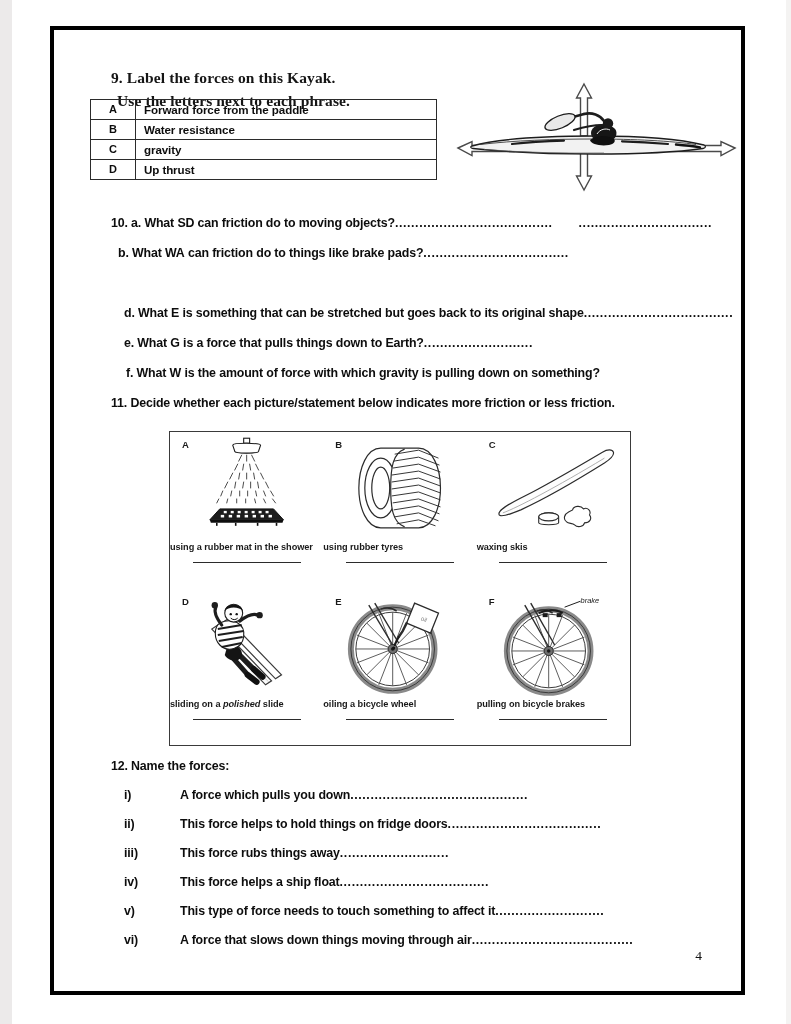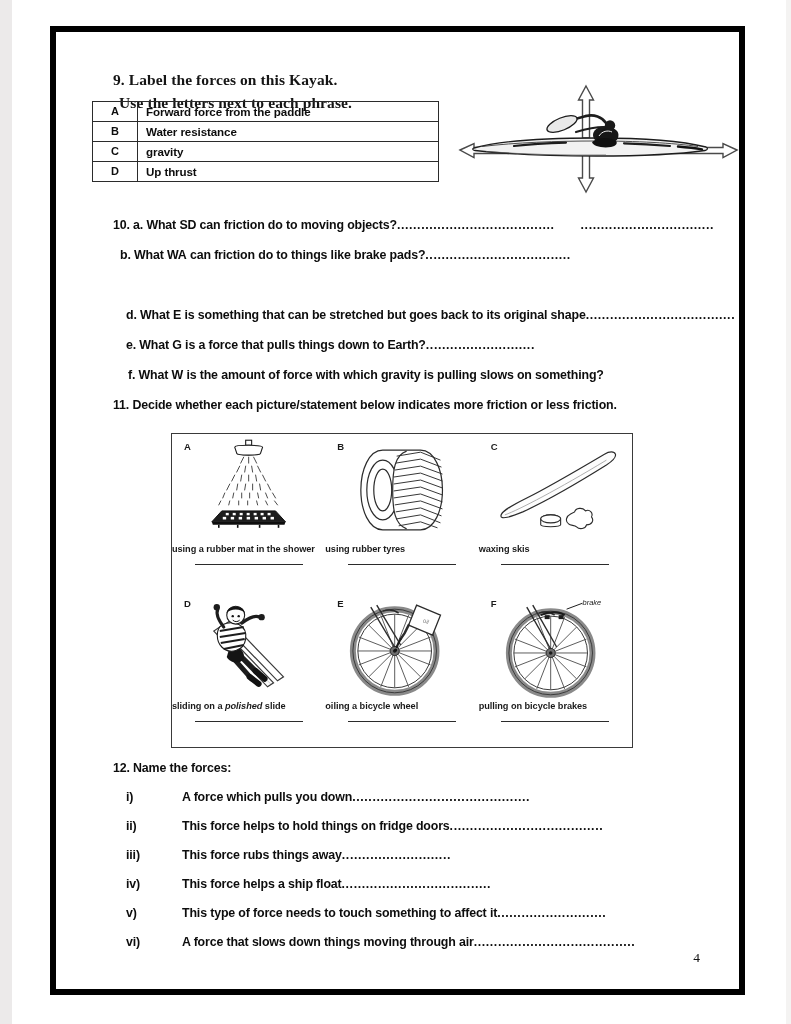--- a/index.html
+++ b/index.html
@@ -34,21 +34,21 @@
     background: #f4f3f2;
   }
   
   #page-sheet {
     position: absolute;
     left: 50px;
     top: 26px;
     width: 695px;
     height: 969px;
     background: #ffffff;
-    border: 6px solid #000000;
+    border: 4px solid #000000;
     box-sizing: border-box;
   }
   .page-inner {
     position: relative;
     width: 100%;
     height: 100%;
   }
 
   
   #q9-heading {
@@ -318,21 +318,21 @@
 
     <div class="qline" id="q10d">
       <span>d. What </span><b>E</b><span> is something that can be stretched but goes back to its original shape</span><span class="dots">.....................................</span>
     </div>
 
     <div class="qline" id="q10e">
       <span>e. What </span><b>G</b><span> is a force that pulls things down to Earth?</span><span class="dots">...........................</span>
     </div>
 
     <div class="qline" id="q10f">
-      <span>f. What </span><b>W</b><span> is the amount of force with which gravity is pulling slows on something?</span>
+      <span>f. What </span><b>W</b><span> is the amount of force with which gravity is pulling down on something?</span>
     </div>
 
     <div class="qline" id="q11-prompt">
       <span>11. Decide whether each picture/statement below indicates </span><b>more friction</b><span> or </span><b>less friction</b><span>.</span>
     </div>
 
     <div id="picture-box">
 
       <div class="pic-row" id="pic-row-top">
 

